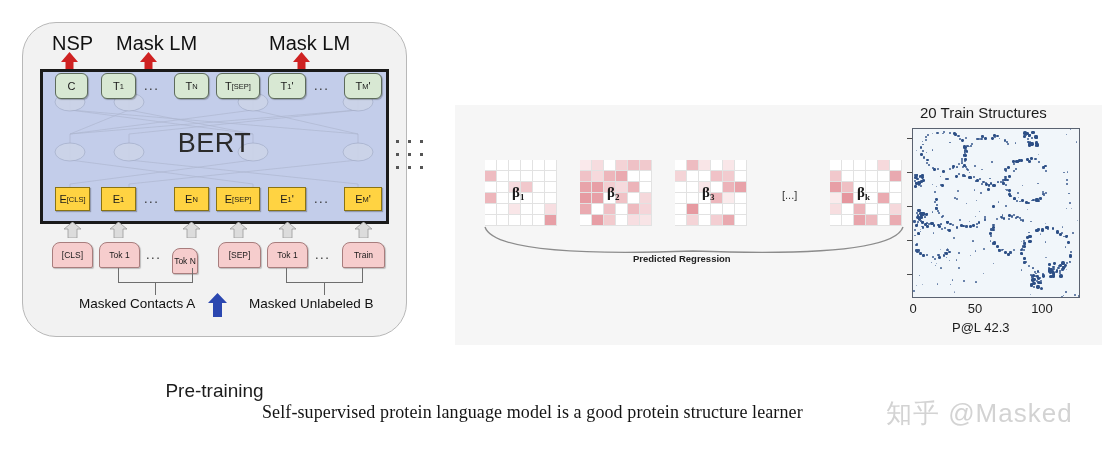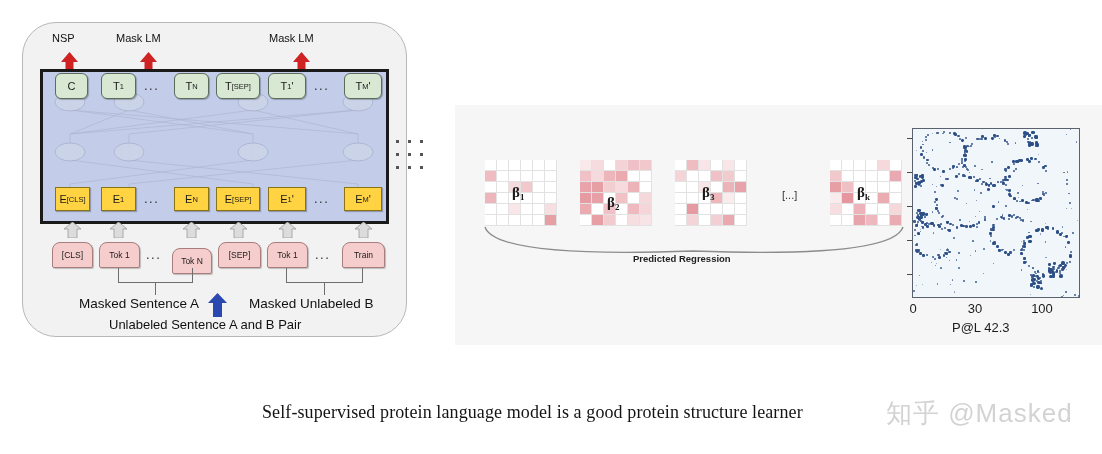--- a/index.html
+++ b/index.html
@@ -29,21 +29,21 @@
     width: 385px;
     height: 315px;
     background: #f2f2f2;
     border: 1px solid #b8b8b8;
     border-radius: 34px;
     box-sizing: border-box;
   }
 
   .head-label {
     position: absolute;
-    font-size: 11px;
+    font-size: 20px;
     color: #111;
     white-space: nowrap;
     font-family: "Liberation Sans", sans-serif;
   }
 
   .red-arrow {
     position: absolute;
     width: 17px;
     height: 26px;
   }
@@ -327,20 +327,21 @@
         <ellipse cx="27" cy="30" rx="15" ry="9"></ellipse>
           <ellipse cx="86" cy="30" rx="15" ry="9"></ellipse>
         <ellipse cx="210" cy="30" rx="15" ry="9"></ellipse>
           <ellipse cx="315" cy="30" rx="15" ry="9"></ellipse>
         <ellipse cx="27" cy="80" rx="15" ry="9"></ellipse>
           <ellipse cx="86" cy="80" rx="15" ry="9"></ellipse>
         <ellipse cx="210" cy="80" rx="15" ry="9"></ellipse>
           <ellipse cx="315" cy="80" rx="15" ry="9"></ellipse>
       </g>
     </svg>
+    <div id="bert-word">BERT</div>
   </div>
 
   <div class="tok-cell t-cell" style="left:33px; top:51px; width:33px;">
     <span>C</span>
   </div>
   <div class="tok-cell t-cell" style="left:79px; top:51px; width:35px;">
     <span>T</span>
       <span class="sub">1</span>
   </div>
   <div class="ellip" style="left:122px; top:56px;">...</div>
@@ -408,56 +409,56 @@
   <svg class="gray-arrow-small" style="left:257px; top:200px;" viewBox="0 0 17 16">
       <polygon points="8.5,0 17,7 13,7 13,16 4,16 4,7 0,7" fill="#dcdcdc" stroke="#999" stroke-width="0.8"></polygon>
     </svg>
   <svg class="gray-arrow-small" style="left:333px; top:200px;" viewBox="0 0 17 16">
       <polygon points="8.5,0 17,7 13,7 13,16 4,16 4,7 0,7" fill="#dcdcdc" stroke="#999" stroke-width="0.8"></polygon>
     </svg>
 
   <div class="tok-cell in-cell" style="left:30px; top:220px; width:41px;">[CLS]</div>
   <div class="tok-cell in-cell" style="left:77px; top:220px; width:41px;">Tok 1</div>
   <div class="ellip" style="left:124px; top:225px;">...</div>
-  <div class="tok-cell in-cell" style="left:150px; top:226px; width:40px;">Tok N</div>
+  <div class="tok-cell in-cell" style="left:150px; top:226px; width:26px;">Tok N</div>
   <div class="tok-cell in-cell" style="left:196px; top:220px; width:43px;">[SEP]</div>
   <div class="tok-cell in-cell" style="left:245px; top:220px; width:41px;">Tok 1</div>
   <div class="ellip" style="left:293px; top:225px;">...</div>
   <div class="tok-cell in-cell" style="left:320px; top:220px; width:43px;">Train</div>
 
   <div class="brace-line" style="left:96px; top:246px; width:1px; height:14px;"></div>
   <div class="brace-line" style="left:170px; top:246px; width:1px; height:14px;"></div>
   <div class="brace-line" style="left:96px; top:260px; width:75px; height:1px;"></div>
   <div class="brace-line" style="left:133px; top:260px; width:1px; height:13px;"></div>
 
   <div class="brace-line" style="left:264px; top:246px; width:1px; height:14px;"></div>
   <div class="brace-line" style="left:340px; top:246px; width:1px; height:14px;"></div>
   <div class="brace-line" style="left:264px; top:260px; width:77px; height:1px;"></div>
   <div class="brace-line" style="left:302px; top:260px; width:1px; height:13px;"></div>
 
-  <div class="sentence-label" style="left:57px; top:274px;">Masked Sentence A</div>
+  <div class="sentence-label" style="left:57px; top:274px;">Masked Contacts A</div>
   <div class="sentence-label" style="left:227px; top:274px;">Masked Unlabeled B</div>
 
   <svg class="blue-arrow" style="left:186px; top:271px;" viewBox="0 0 19 24">
       <polygon points="9.5,0 19,10 14,10 14,24 5,24 5,10 0,10" fill="#2b47b0"></polygon>
     </svg>
-  <div id="unlabeled-pair-label" style="left:87px; top:295px;">Unlabeled Sentence A and B Pair</div>
 
   <div class="dotgrid" style="left:374px; top:118px; width:32px; height:38px;">
     <i style="left:0px;  top:0px;"></i>
       <i style="left:12px; top:0px;"></i>
       <i style="left:24px; top:0px;"></i>
     <i style="left:0px;  top:13px;"></i>
       <i style="left:12px; top:13px;"></i>
       <i style="left:24px; top:13px;"></i>
     <i style="left:0px;  top:26px;"></i>
       <i style="left:12px; top:26px;"></i>
       <i style="left:24px; top:26px;"></i>
   </div>
 
+  <div id="pretraining-caption">Pre-training</div>
 </div>
 
 <div id="lr-panel">
 
   <div class="beta-grid" id="bg1" style="left:30px; top:55px; width:72px; height:66px; grid-template-columns:repeat(6,1fr); grid-template-rows:repeat(6,1fr);">
       <div style="background: rgba(214, 92, 104, 0);"></div>
       <div style="background: rgba(214, 92, 104, 0);"></div>
       <div style="background: rgba(214, 92, 104, 0);"></div>
       <div style="background: rgba(214, 92, 104, 0);"></div>
       <div style="background: rgba(214, 92, 104, 0);"></div>
@@ -528,21 +529,21 @@
       <div style="background: rgba(214, 92, 104, 0);"></div>
       <div style="background: rgba(214, 92, 104, 0.424);"></div>
       <div style="background: rgba(214, 92, 104, 0.255);"></div>
       <div style="background: rgba(214, 92, 104, 0);"></div>
       <div style="background: rgba(214, 92, 104, 0.596);"></div>
       <div style="background: rgba(214, 92, 104, 0.32);"></div>
       <div style="background: rgba(214, 92, 104, 0);"></div>
       <div style="background: rgba(214, 92, 104, 0.2);"></div>
       <div style="background: rgba(214, 92, 104, 0.17);"></div>
     </div>
-  <div class="beta-label" style="left:152px; top:89px;">
+  <div class="beta-label" style="left:152px; top:79px;">
     <span>β</span><span class="sub">2</span>
   </div>
 
   <div class="beta-grid" id="bg3" style="left:220px; top:55px; width:72px; height:66px; grid-template-columns:repeat(6,1fr); grid-template-rows:repeat(6,1fr);">
       <div style="background: rgba(214, 92, 104, 0);"></div>
       <div style="background: rgba(214, 92, 104, 0.41);"></div>
       <div style="background: rgba(214, 92, 104, 0.157);"></div>
       <div style="background: rgba(214, 92, 104, 0);"></div>
       <div style="background: rgba(214, 92, 104, 0.153);"></div>
       <div style="background: rgba(214, 92, 104, 0);"></div>
@@ -670,20 +671,21 @@
       <div style="background: rgb(255, 255, 255);"></div>
       <div style="background: rgb(255, 255, 255);"></div>
       <div style="background: rgb(207, 27, 27);"></div>
       <div style="background: rgb(207, 27, 27);"></div>
       <div style="background: rgb(255, 255, 255);"></div>
     </div>
   <div id="contacts-label" style="left:539px; top:148px;">Predicted Contacts</div>
 </div>
 
 <div id="cmap-wrapper" style="position:absolute; left:890px; top:100px; width:205px; height:240px;">
+  <div id="cmap-title" style="left:30px; top:4px;">20 Train Structures</div>
   <div id="cmap-box" style="left:22px; top:28px; width:168px; height:170px;">
       <i style="width: 2.83px; height: 2.83px; left: 52.6px; top: 20.9px; opacity: 1;"></i>
       <i style="width: 1.89px; height: 1.89px; left: 51.4px; top: 23.1px; opacity: 0.83;"></i>
       <i style="width: 3.03px; height: 3.03px; left: 50.7px; top: 25.4px; opacity: 1;"></i>
       <i style="width: 2.4px; height: 2.4px; left: 50.1px; top: 25.4px; opacity: 0.93;"></i>
       <i style="width: 2.11px; height: 2.11px; left: 48.2px; top: 32.8px; opacity: 0.87;"></i>
       <i style="width: 2.28px; height: 2.28px; left: 47.9px; top: 31px; opacity: 0.91;"></i>
       <i style="width: 1.75px; height: 1.75px; left: 44.8px; top: 34px; opacity: 0.8;"></i>
       <i style="width: 2.19px; height: 2.19px; left: 43.3px; top: 36.5px; opacity: 0.89;"></i>
       <i style="width: 2.83px; height: 2.83px; left: 39.4px; top: 36.4px; opacity: 1;"></i>
@@ -1196,19 +1198,19 @@
       <i style="width: 1.97px; height: 1.97px; left: 151.9px; top: 162.3px; opacity: 0.84;"></i>
       <i style="width: 1.52px; height: 1.52px; left: 33.5px; top: 118.9px; opacity: 0.75;"></i>
       <i style="width: 1.44px; height: 1.44px; left: 117.4px; top: 92px; opacity: 0.74;"></i>
     </div>
   <div class="cmap-tick" style="left:17px; top:38px;"></div>
   <div class="cmap-tick" style="left:17px; top:72px;"></div>
   <div class="cmap-tick" style="left:17px; top:106px;"></div>
   <div class="cmap-tick" style="left:17px; top:140px;"></div>
   <div class="cmap-tick" style="left:17px; top:174px;"></div>
   <div class="cmap-xlabel" style="left:12px; top:201px; width:22px;">0</div>
-  <div class="cmap-xlabel" style="left:74px; top:201px; width:22px;">30</div>
+  <div class="cmap-xlabel" style="left:74px; top:201px; width:22px;">50</div>
   <div class="cmap-xlabel" style="left:138px; top:201px; width:28px;">100</div>
   <div id="cmap-patl" style="left:62px; top:220px;">P@L 42.3</div>
 </div>
 
 <div id="figure-caption">Self-supervised protein language model is a  good protein structure learner</div>
 <div id="watermark">知乎 @Masked</div>
 
 </body></html>

